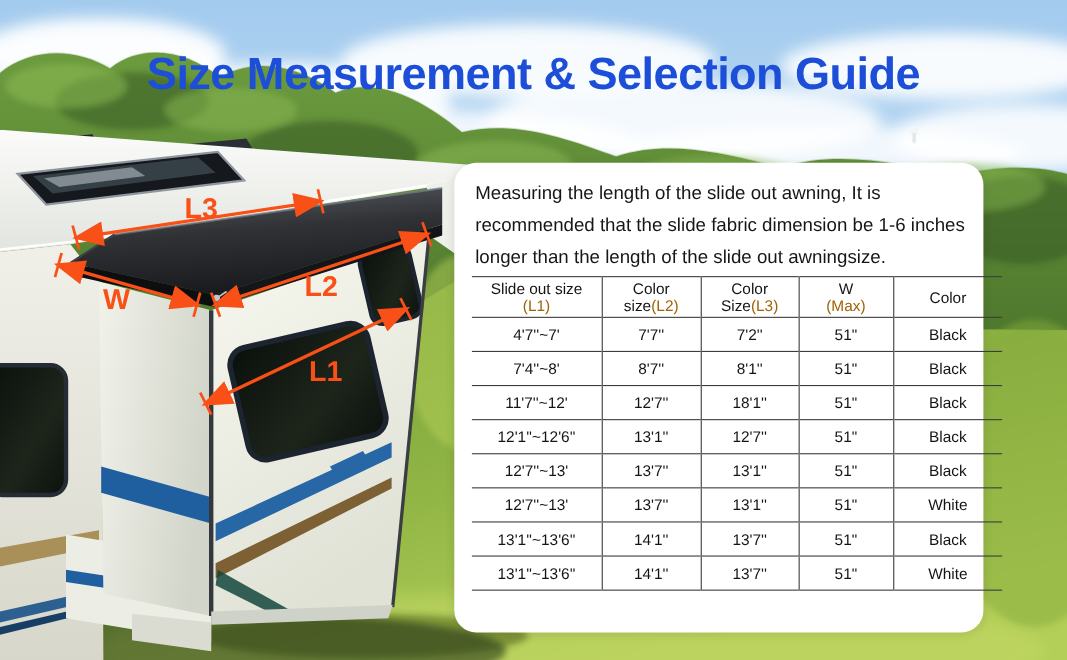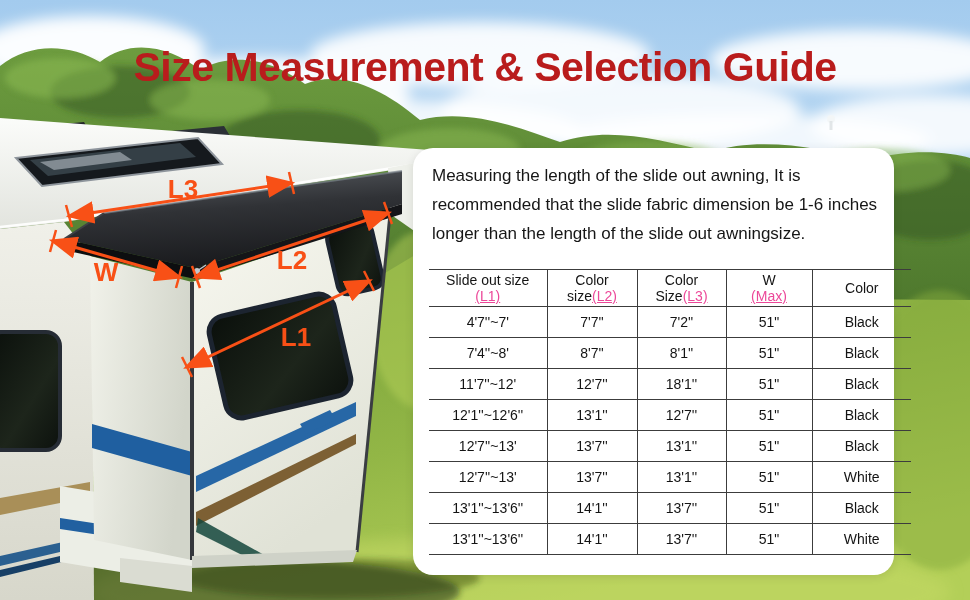--- a/index.html
+++ b/index.html
@@ -3,46 +3,46 @@
 <meta charset="utf-8">
 <style>
   html,body{margin:0;padding:0;}
   body{
     width:970px;height:600px;position:relative;overflow:hidden;
     font-family:"Liberation Sans",sans-serif;background:#bcd9f1;
   }
   #scene{position:absolute;inset:0;}
   .page-title{
     position:absolute;top:44px;left:0;width:970px;text-align:center;
-    font-size:41px;font-weight:700;letter-spacing:-0.5px;color:#b91c1c;
+    font-size:41px;font-weight:700;letter-spacing:-0.5px;color:#1d4ed8;
     z-index:3;
   }
   .info-panel{
     position:absolute;left:413px;top:148px;width:481px;height:427px;
     background:#ffffff;border-radius:20px;z-index:2;
     box-shadow:0 2px 10px rgba(0,0,0,.10);
   }
   .description{
     margin:13px 18px 0 19px;width:479px;
     font-size:17px;line-height:29px;color:#161616;
   }
   .size-table{
-    position:absolute;left:16px;top:121px;width:482px;
+    position:absolute;left:16px;top:103px;width:482px;
     border-collapse:collapse;table-layout:fixed;color:#141414;
     border-top:1px solid #3c3c3c;
   }
   .size-table th,.size-table td{
     border-left:1px solid #3c3c3c;text-align:center;padding:0;
     font-size:14px;font-weight:400;
   }
   .size-table th:first-child,.size-table td:first-child{border-left:none;}
   .size-table thead tr,.size-table tbody tr{border-bottom:1px solid #3c3c3c;}
   .size-table th{height:36px;vertical-align:middle;line-height:16px;}
   .size-table td{height:30px;line-height:30px;}
-  .size-table .accent{color:#ec4899;text-decoration:underline;}
+  .size-table .accent{color:#a16207;}
   .col-1{width:118px;}.col-2{width:90px;}.col-3{width:89px;}.col-4{width:86px;}.col-5{width:99px;}
   .dim-label{font-size:26px;font-weight:700;fill:#f85016;}
 </style>
 </head>
 <body>
 
 <svg id="scene" width="970" height="600" viewBox="0 0 970 600">
   <defs>
     <linearGradient id="skyGrad" x1="0" y1="0" x2="0" y2="1">
       <stop offset="0" stop-color="#a3cbee"></stop>

